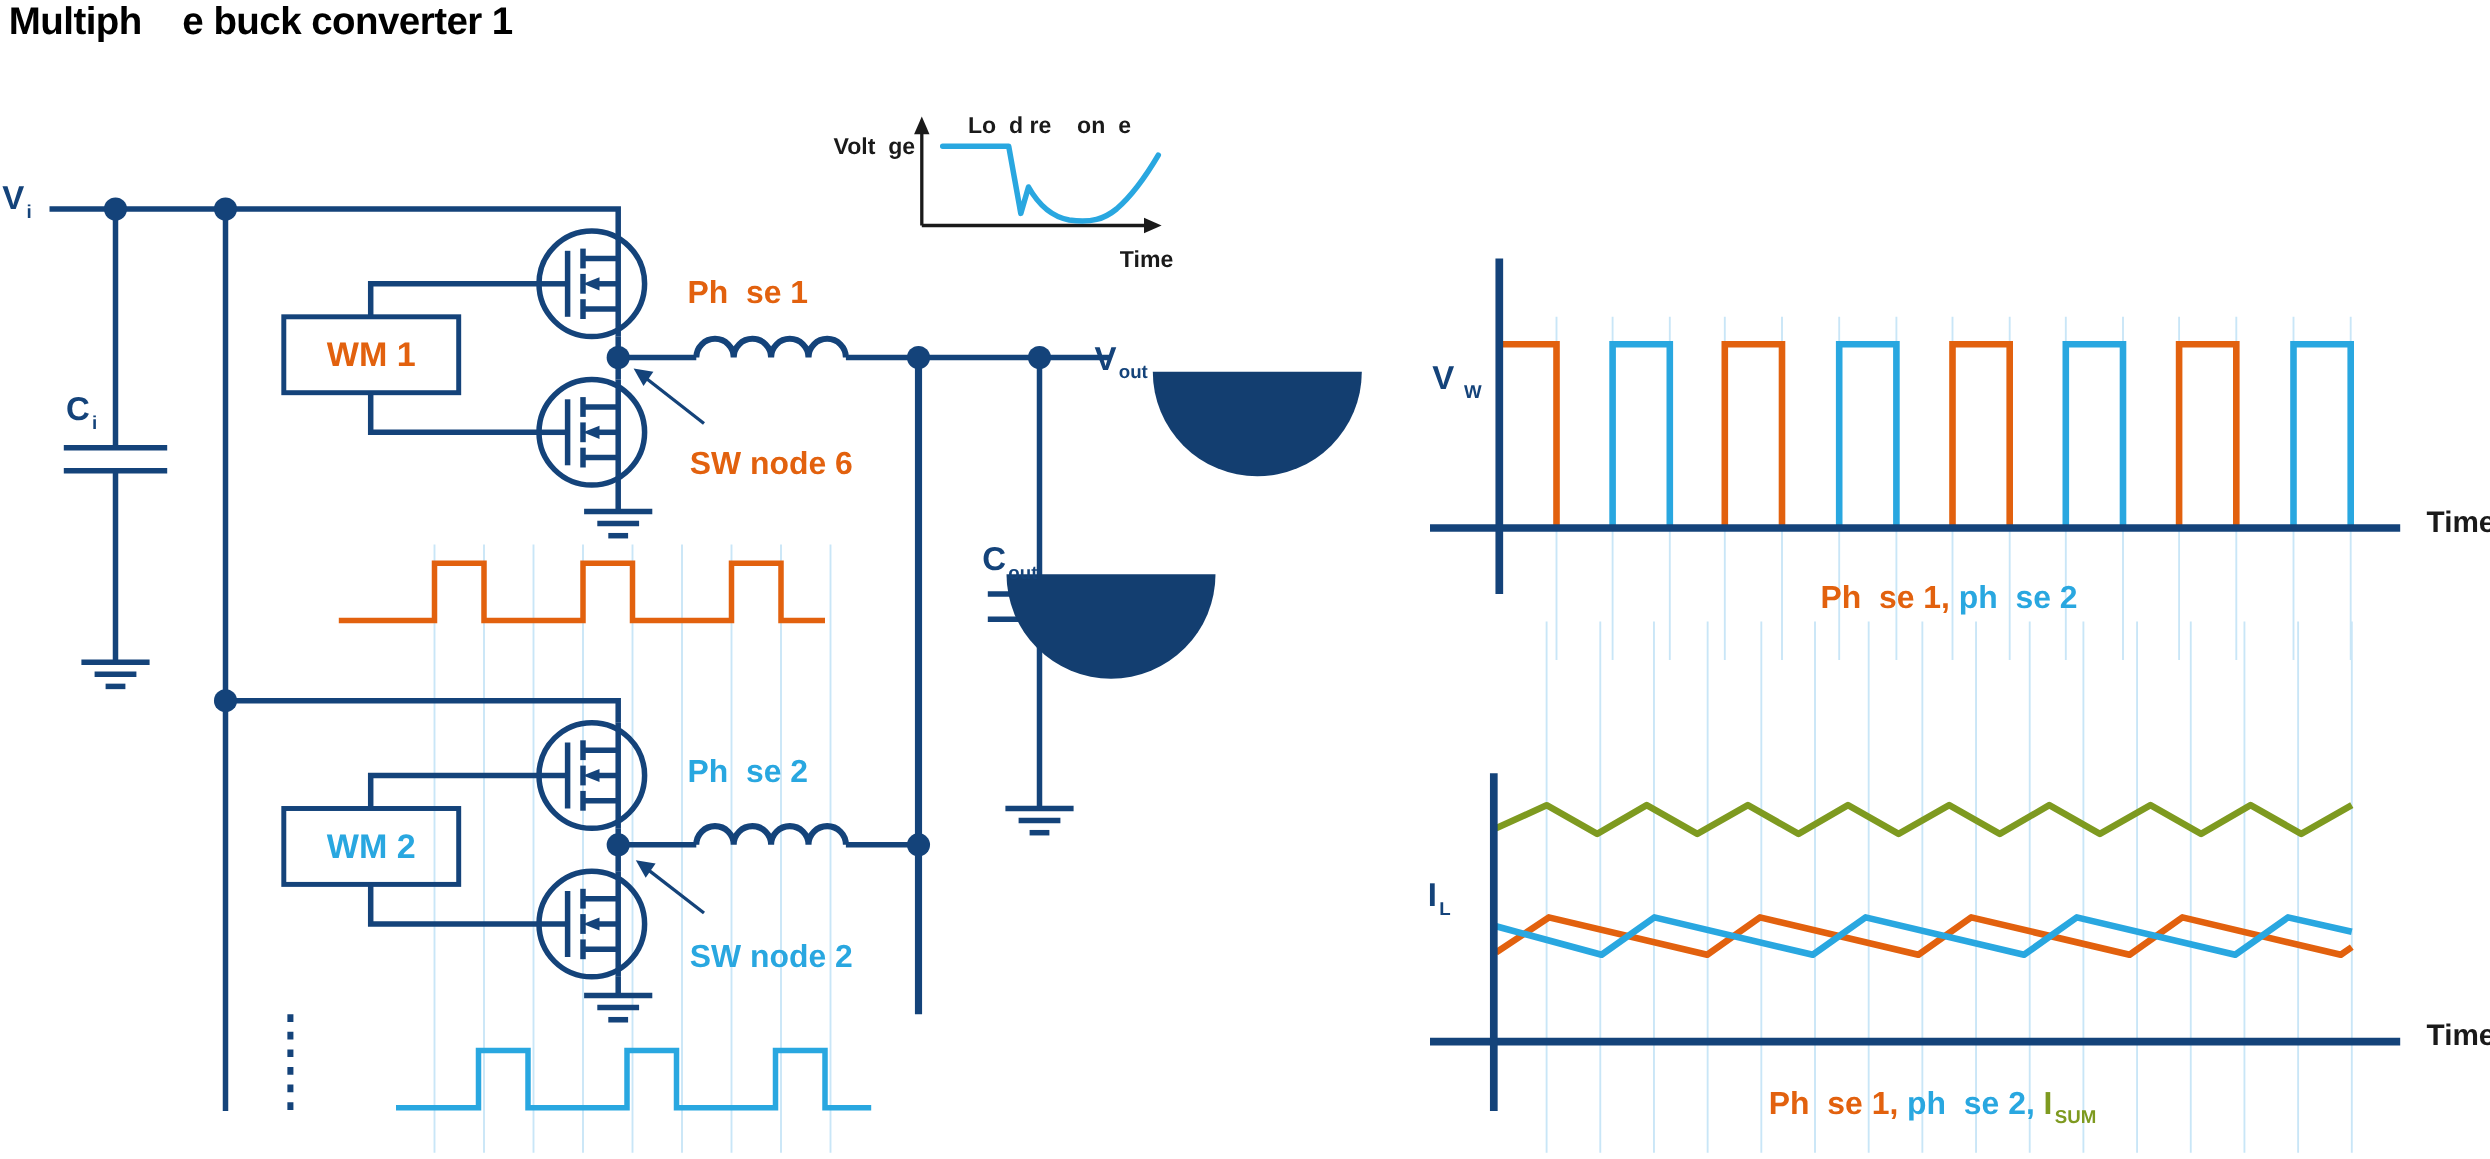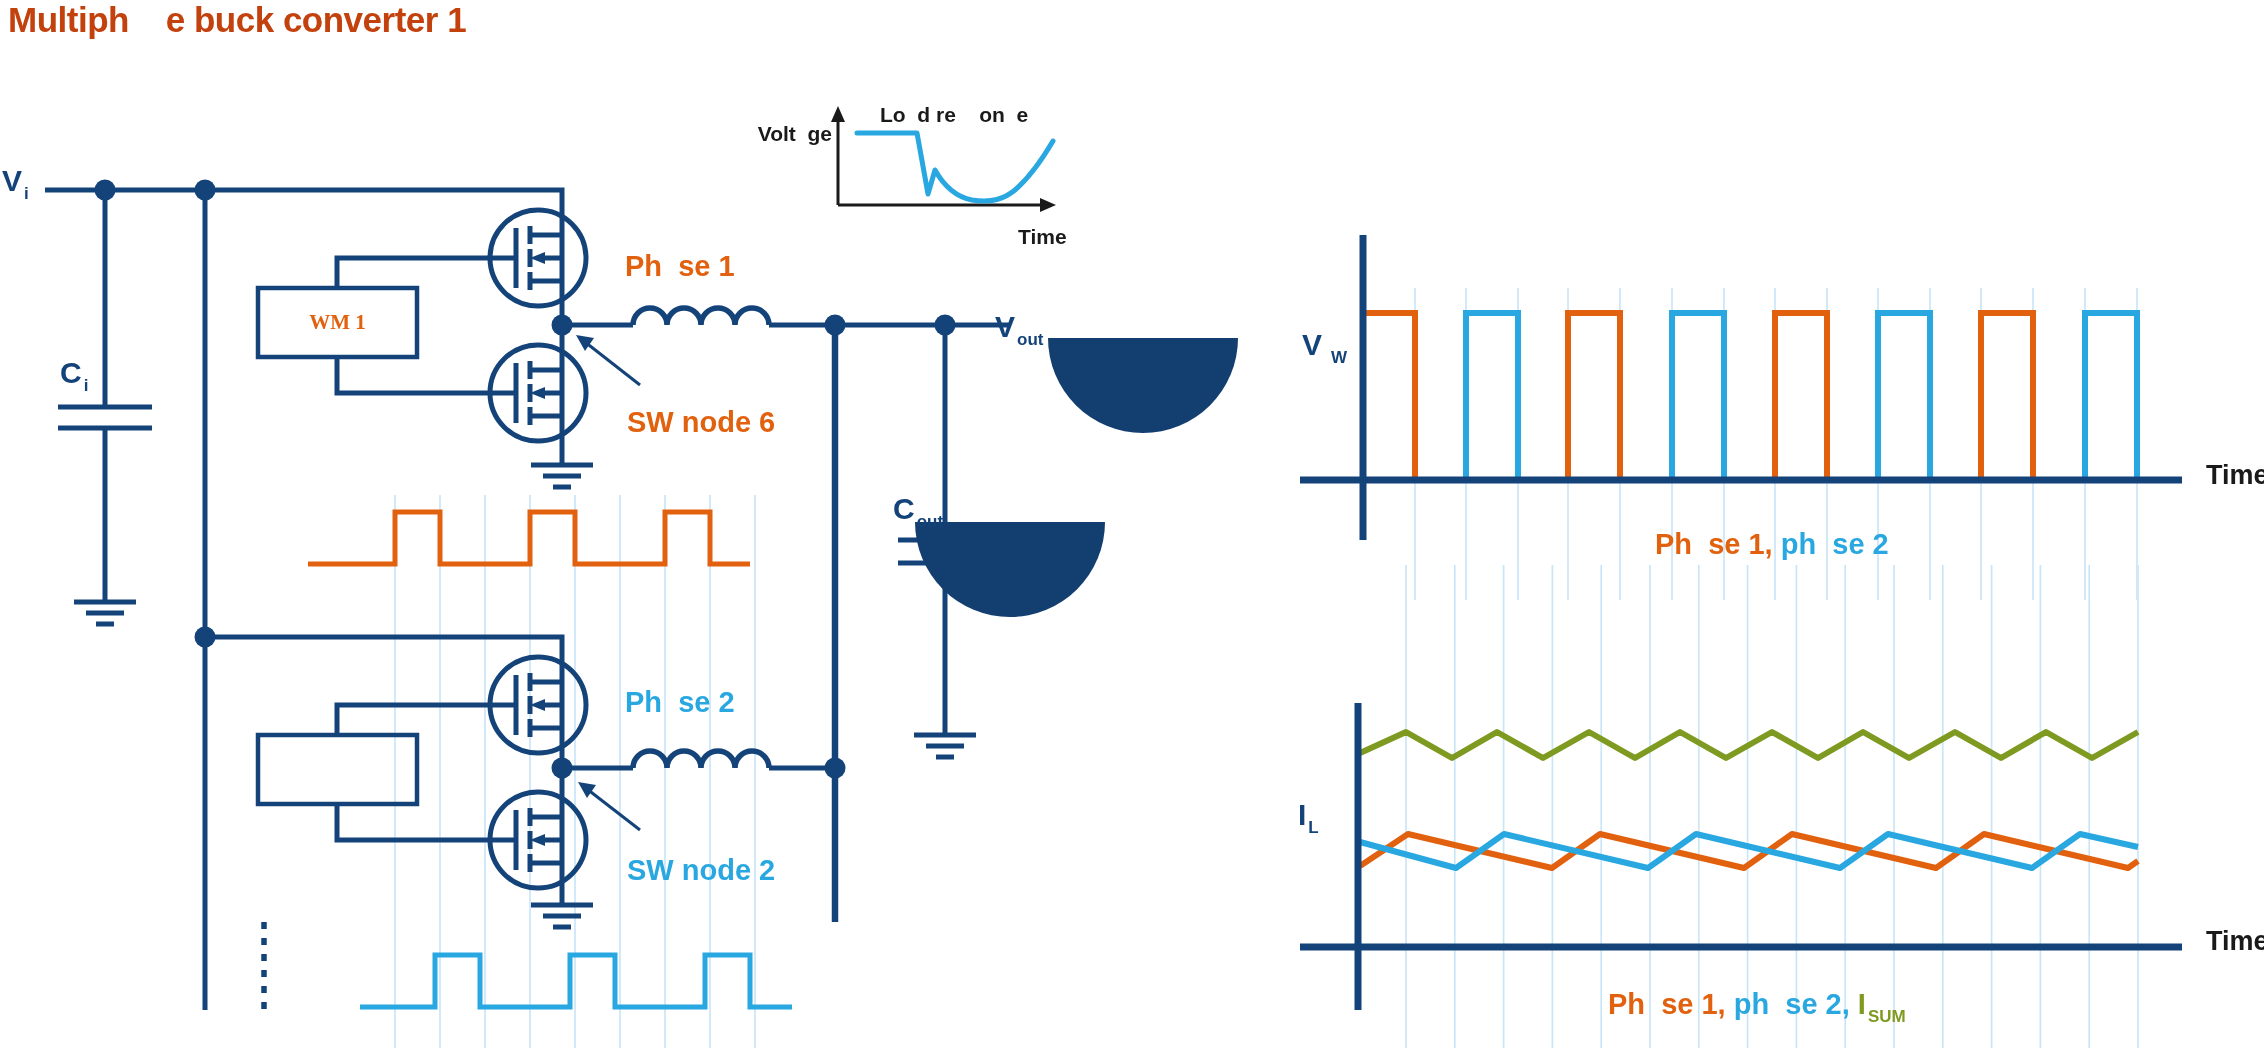--- a/index.html
+++ b/index.html
@@ -4,30 +4,30 @@
 <style>
   html,body{margin:0;padding:0;background:#ffffff;}
   #stage{position:relative;width:2264px;height:1054px;background:#fff;overflow:hidden;
          font-family:"Liberation Sans",sans-serif;}
   #scene{position:absolute;left:0;top:0;}
   .lbl{position:absolute;white-space:pre;line-height:1;font-weight:700;}
   .navy{color:#14437A;}
   .c-orange{color:#E2610E;}
   .c-blue{color:#29A7E0;}
   .c-olive{color:#7E9A20;}
-  .title{font-size:35px;color:#c2410c;letter-spacing:-0.5px;}
+  .title{font-size:35px;color:#000000;letter-spacing:-0.5px;}
   .sig{font-size:30px;}
   .sub{font-size:17px;font-weight:700;vertical-align:-8px;margin-left:2px;}
   .sub-gap{margin-left:9px;}
   .sch{font-size:29px;}
   .cap{font-size:29px;margin-top:24px;}
   .inset-lbl{font-size:21px;font-weight:600;color:#1A1A1A;}
   .time-lbl{font-size:27px;font-weight:600;color:#1A1A1A;}
   .wm-box{position:absolute;display:flex;align-items:center;justify-content:center;
-          font-size:21px;font-weight:700;font-family:Liberation Serif, serif;}
+          font-size:31px;font-weight:700;}
 </style>
 </head>
 <body>
 
 <div id="stage">
 
   <svg id="scene" width="2264" height="1054" viewBox="0 0 2264 1054">
     <defs>
       <g id="mosfet" fill="none" stroke="#14437A" stroke-width="5">
         <circle cx="0" cy="0" r="48"></circle>
@@ -181,20 +181,21 @@
   </svg>
 
   <div class="lbl title" style="left:8px;top:2px;">Multiph    e buck converter 1</div>
 
   <div class="lbl navy sig" style="left:2px;top:166px;"><span>V</span><span class="sub">i</span></div>
   <div class="lbl navy sig" style="left:60px;top:358px;"><span>C</span><span class="sub">i</span></div>
   <div class="lbl navy sig" style="left:995px;top:312px;"><span>V</span><span class="sub">out</span></div>
   <div class="lbl navy sig" style="left:893px;top:494px;"><span>C</span><span class="sub">out</span></div>
 
   <div class="wm-box c-orange" style="left:258px;top:288px;width:159px;height:69px;">WM 1</div>
+  <div class="wm-box c-blue" style="left:258px;top:735px;width:159px;height:69px;">WM 2</div>
 
   <div class="lbl c-orange sch" style="left:625px;top:240px;margin-top:12px;">Ph  se 1</div>
   <div class="lbl c-orange sch" style="left:627px;top:408px;">SW node 6</div>
   <div class="lbl c-blue sch" style="left:625px;top:688px;">Ph  se 2</div>
   <div class="lbl c-blue sch" style="left:627px;top:856px;">SW node 2</div>
 
   <div class="lbl inset-lbl" style="left:752px;top:123px;width:80px;text-align:right;">Volt  ge</div>
   <div class="lbl inset-lbl" style="left:880px;top:104px;">Lo  d re    on  e</div>
   <div class="lbl inset-lbl" style="left:1018px;top:226px;">Time</div>
 

